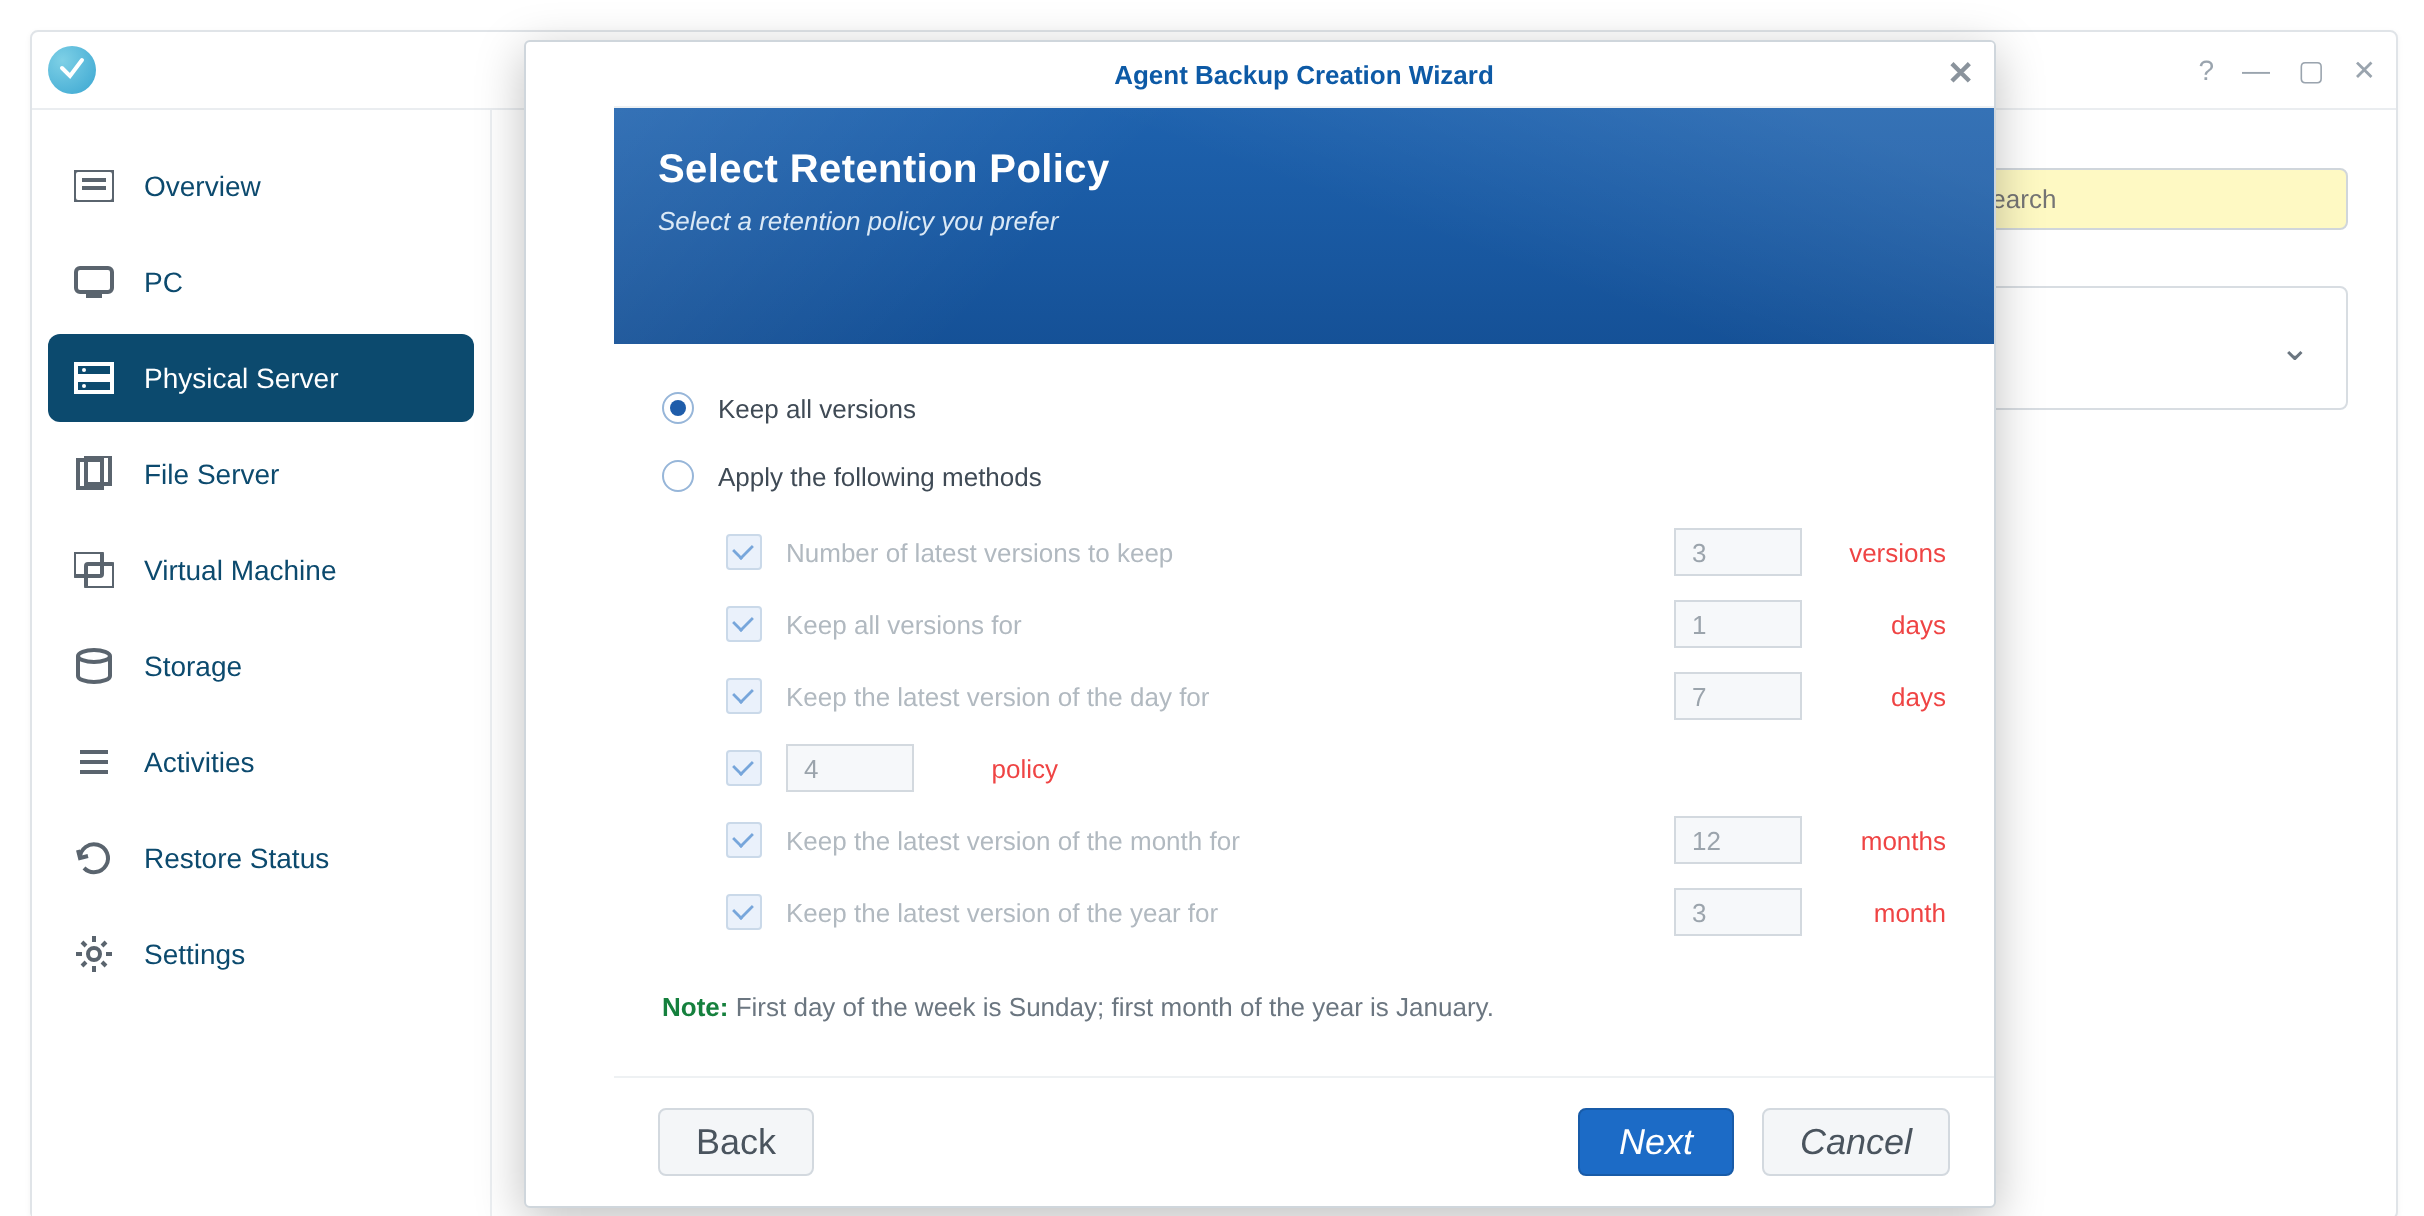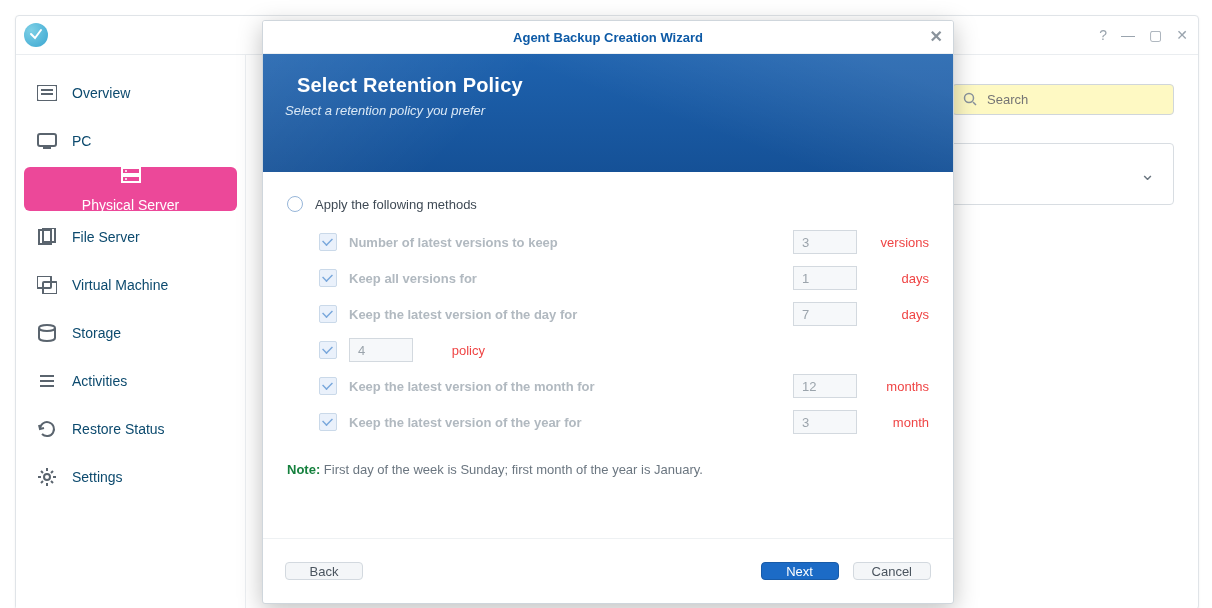--- a/index.html
+++ b/index.html
@@ -69,23 +69,22 @@
     color:#0c4a6e;
     font-size: 14px;
     cursor:pointer;
   }
   .sidebar-item .sicon {
     width:22px; height:18px;
     display:flex; align-items:center; justify-content:center;
     color:#5a646e;
   }
   .sidebar-item.active {
-    background:#ec4899;
+    background:#0c4a6e;
     color:#fff;
-    flex-direction:column;
   }
   .sidebar-item.active .sicon { color:#fff; }
 
   
   .main {
     flex:1;
     position:relative;
     padding: 20px 24px;
     box-sizing:border-box;
   }
@@ -133,20 +132,21 @@
     top: 20px;
     width: 690px;
     height: 582px;
     background:#fff;
     border:1px solid #cfd6dc;
     border-radius:3px;
     box-shadow: 0 6px 24px rgba(0,0,0,0.25);
     display:flex;
     flex-direction:column;
     overflow:hidden;
+    padding-left:44px;
   }
   .modal-title {
     height:32px;
     display:flex;
     align-items:center;
     justify-content:center;
     position:relative;
     font-weight:600;
     color:#0d5aa6;
     font-size:13px;
@@ -163,21 +163,21 @@
     background:
       linear-gradient(135deg, rgba(255,255,255,0.10) 0%, transparent 35%),
       linear-gradient(200deg, rgba(255,255,255,0.10) 10%, transparent 45%),
       linear-gradient(180deg, #1e62ae 0%, #155197 100%);
     color:#fff;
     padding: 20px 22px 0 22px;
     box-sizing:border-box;
     position:relative;
   }
   .modal-hero h2 {
-    margin:0 0 6px 12px;
+    margin:0 0 6px 0;
     font-size:20px;
     font-weight:600;
     letter-spacing:.2px;
   }
   .modal-hero p {
     margin:0;
     font-size:13px;
     color:#dbe9f6;
     font-style:italic;
   }
@@ -231,21 +231,21 @@
   }
   .check::after{
     content:"";
     position:absolute;
     left:3px; top:0px;
     width:7px; height:11px;
     border-right:2px solid #77a6db;
     border-bottom:2px solid #77a6db;
     transform: rotate(45deg) scale(.7);
   }
-  .method-label { flex:1;font-weight:bold; }
+  .method-label { flex:1; }
   .method-input {
     width:64px;
     height:24px;
     border:1px solid #d3d9df;
     background:#f6f8fa;
     color:#9ba4ac;
     padding:0 8px;
     font-size:13px;
     box-sizing:border-box;
   }
@@ -262,41 +262,41 @@
     height:64px;
     border-top:1px solid #eef1f3;
     display:flex;
     align-items:center;
     justify-content:space-between;
     padding: 0 22px;
     margin-top:8px;
   }
   .btn {
     min-width:78px;
-    height:18px;
+    height:34px;
     padding:0 18px;
     border-radius:4px;
-    font-size:13px;
+    font-size:18px;
     display:inline-flex;
     align-items:center;
     justify-content:center;
     cursor:pointer;
     box-sizing:border-box;
   }
   .btn-secondary {
     background:#f4f6f8;
     border:1px solid #d3d9df;
     color:#4a545e;
   }
   .btn-primary {
     background:#1c6bc6;
     border:1px solid #185ba8;
     color:#fff;
   }
-  .footer-right { display:flex; gap:14px; }
+  .footer-right { display:flex; gap:14px;font-style:italic; }
 
   svg { display:block; }
 </style>
 </head>
 <body>
 
 <div class="app">
 
   <div class="app-titlebar">
     <div class="titlebar-left">
@@ -440,20 +440,24 @@
     <span class="modal-close">✕</span>
   </div>
 
   <div class="modal-hero">
     <h2>Select Retention Policy</h2>
     <p>Select a retention policy you prefer</p>
   </div>
 
   <div class="modal-content">
 
+    <div class="radio-row">
+      <span class="radio selected"></span>
+      <span>Keep all versions</span>
+    </div>
 
     <div class="radio-row">
       <span class="radio"></span>
       <span>Apply the following methods</span>
     </div>
 
     <div class="method-row">
       <span class="check"></span>
       <span class="method-label">Number of latest versions to keep</span>
       <input class="method-input" disabled="" value="3" style="">

